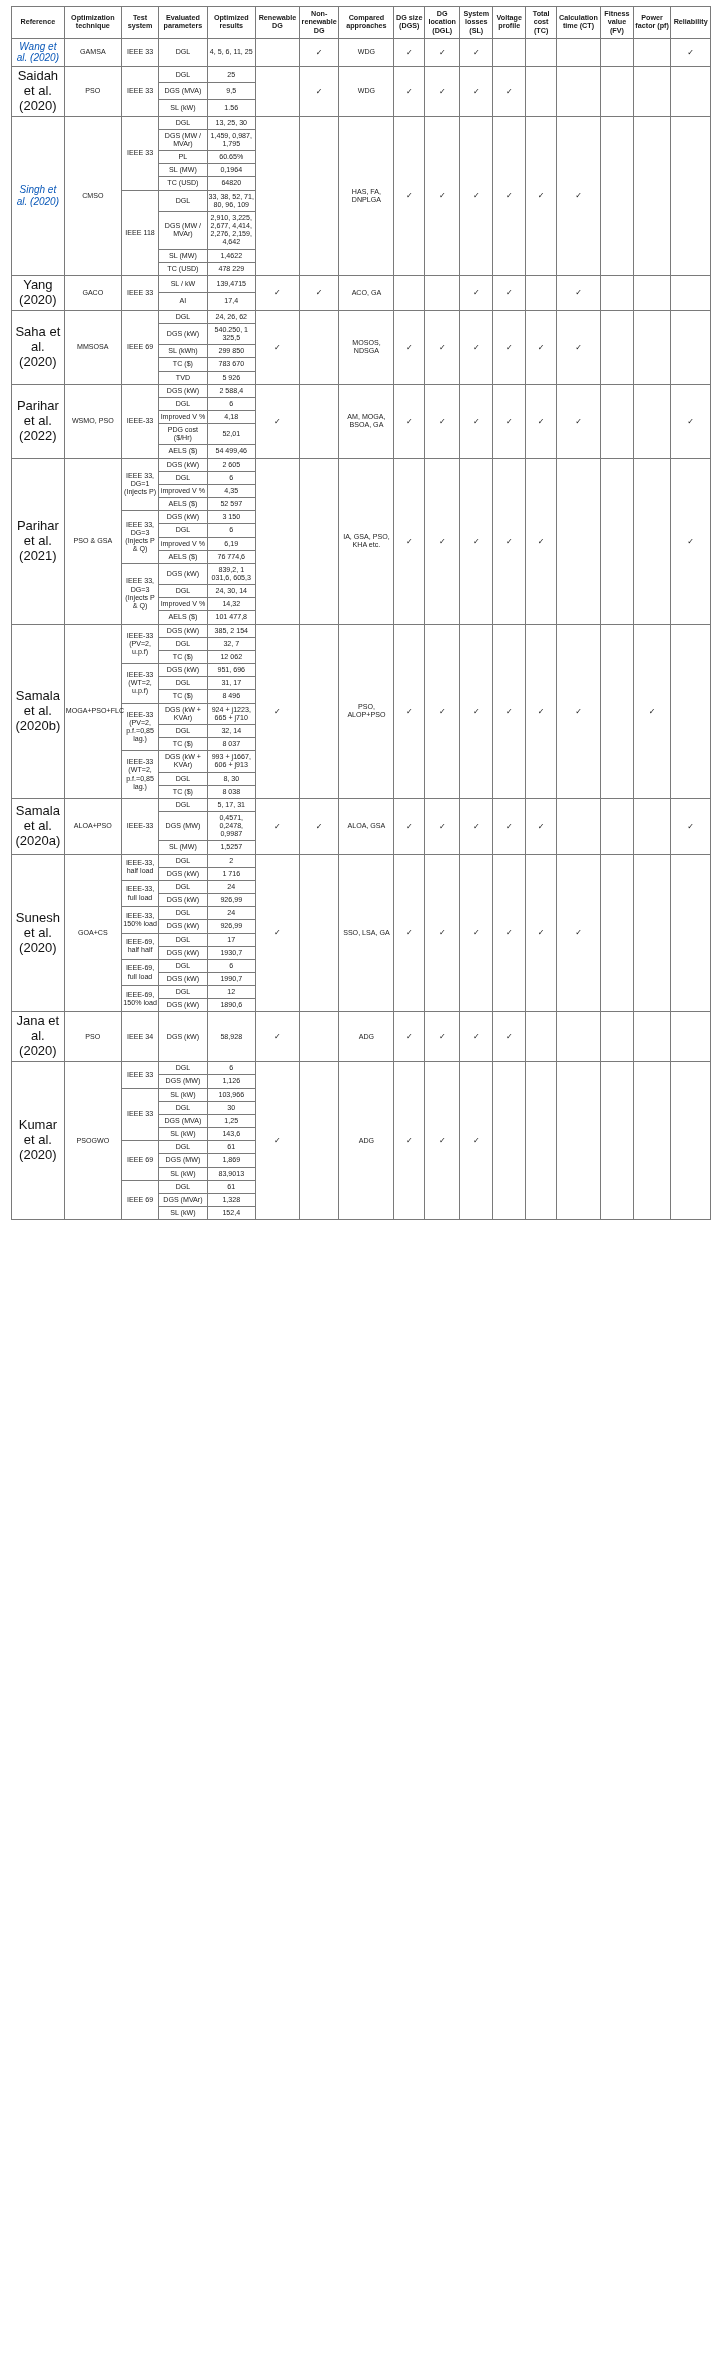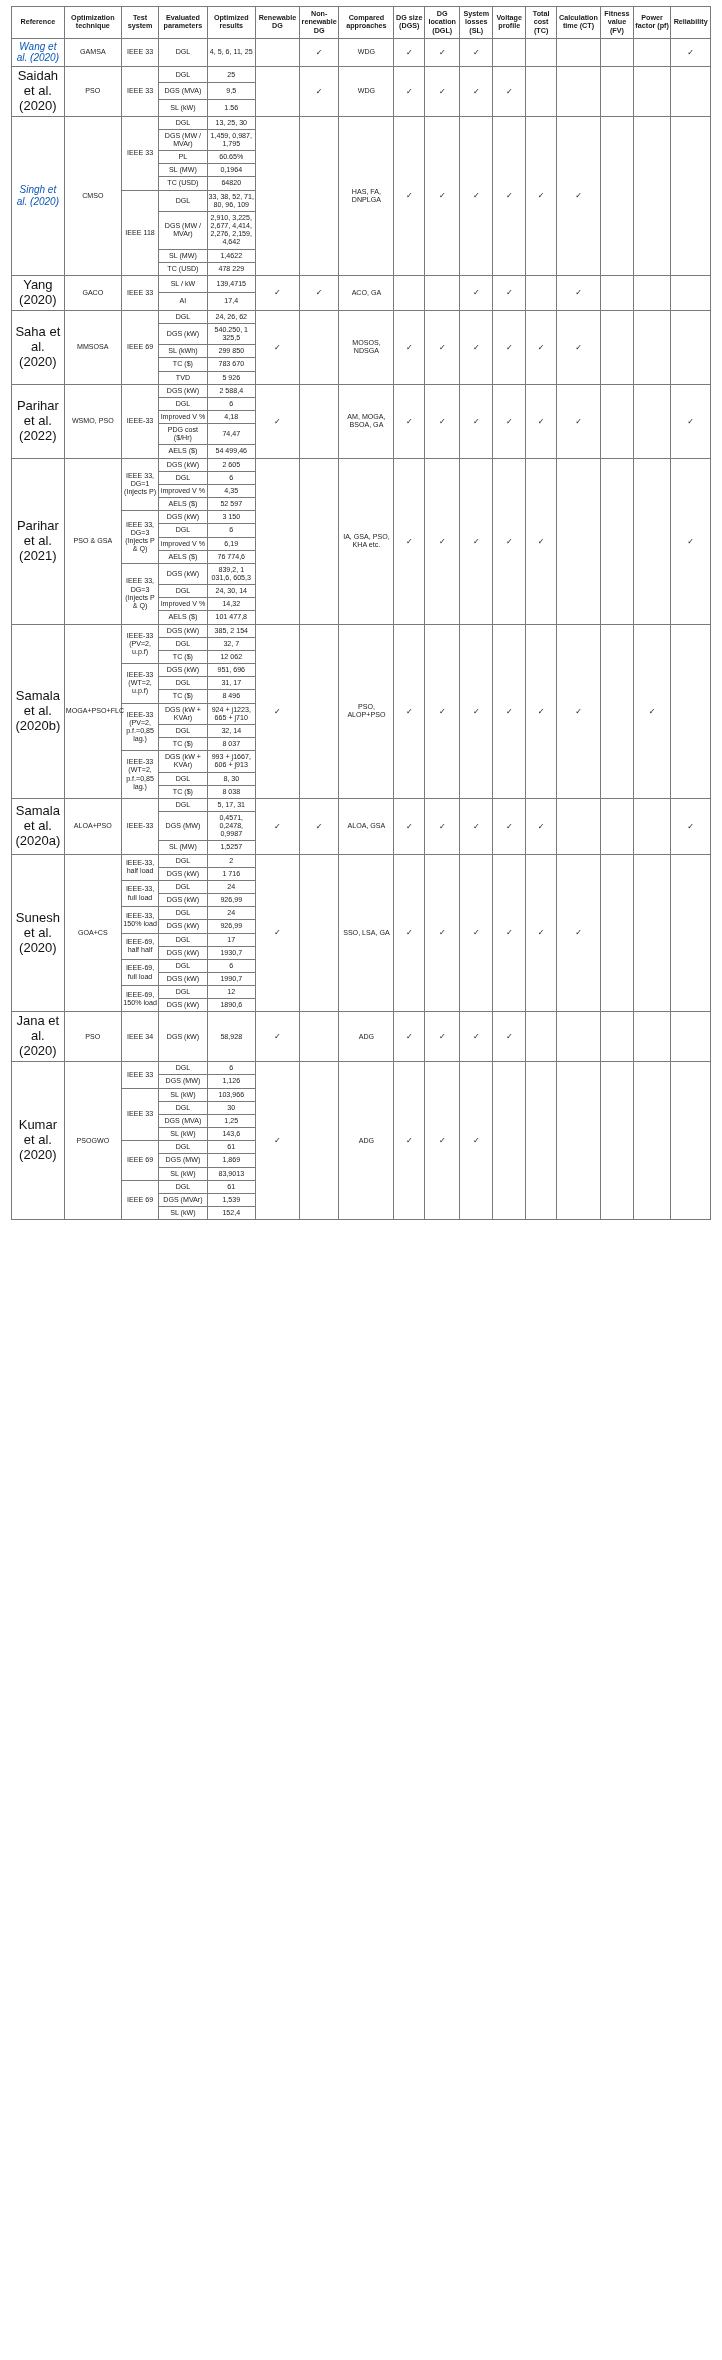--- a/index.html
+++ b/index.html
@@ -257,21 +257,21 @@
         <tr>
           <td class="param">DGL</td>
           <td class="val">6</td>
         </tr>
         <tr>
           <td class="param">Improved V %</td>
           <td class="val">4,18</td>
         </tr>
         <tr>
           <td class="param">PDG cost ($/Hr)</td>
-          <td class="val">74,47</td>
+          <td class="val">52,01</td>
         </tr>
         <tr>
           <td class="param">AELS ($)</td>
           <td class="val">54 499,46</td>
         </tr>
         <tr>
           <td rowspan="12"><span class="refplain">Parihar et al. (2021)</span></td>
           <td rowspan="12">PSO &amp; GSA</td>
           <td class="lbl" rowspan="4">IEEE 33, DG=1 (Injects P)</td>
           <td class="param">DGS (kW)</td>
@@ -568,21 +568,21 @@
           <td class="param">SL (kW)</td>
           <td class="val">83,9013</td>
         </tr>
         <tr>
           <td class="lbl" rowspan="3">IEEE 69</td>
           <td class="param">DGL</td>
           <td class="val">61</td>
         </tr>
         <tr>
           <td class="param">DGS (MVAr)</td>
-          <td class="val">1,539</td>
+          <td class="val">1,328</td>
         </tr>
         <tr>
           <td class="param">SL (kW)</td>
           <td class="val">152,4</td>
         </tr>
       </tbody>
   </table>
 </div>
 
 </body></html>

